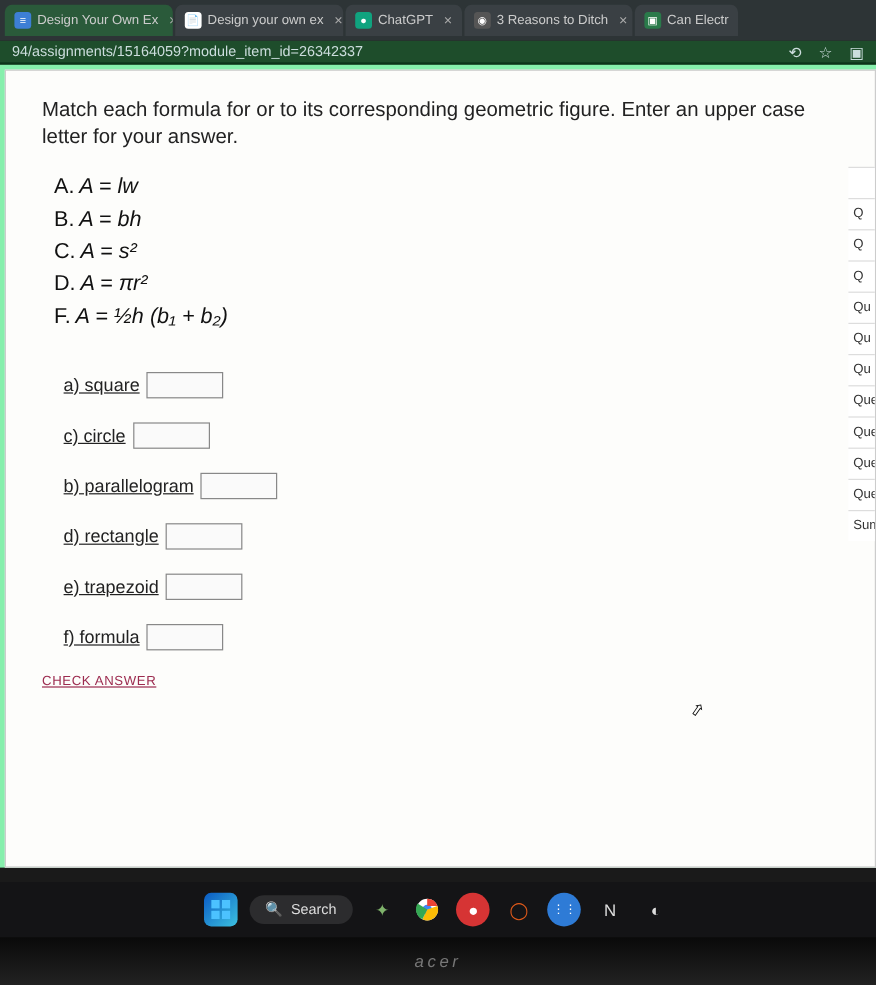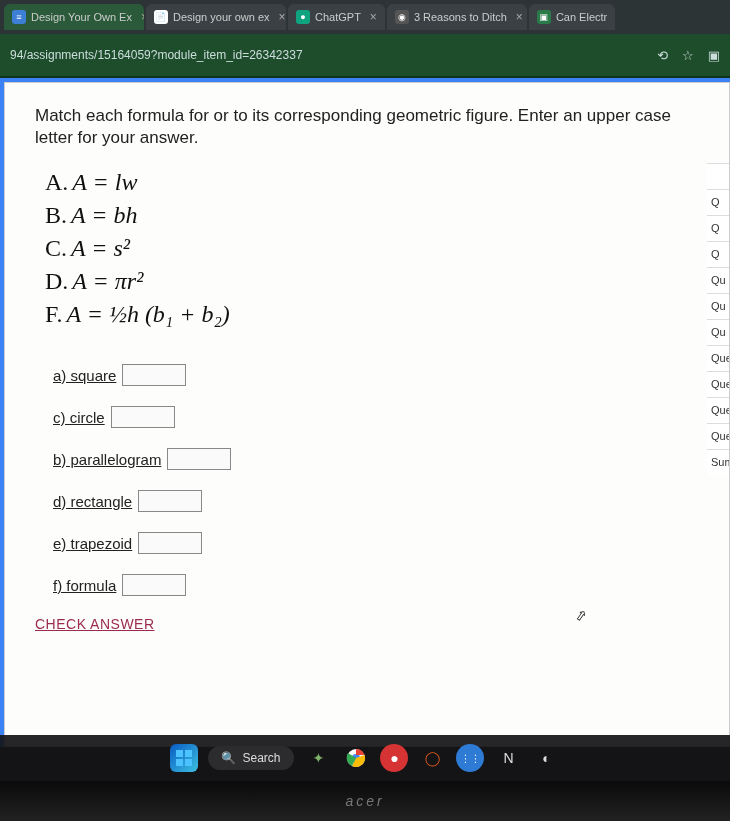--- a/index.html
+++ b/index.html
@@ -37,33 +37,33 @@
     width: 14px; height: 14px;
     border-radius: 3px;
     flex-shrink: 0;
     display: flex;
     align-items: center;
     justify-content: center;
     font-size: 9px;
   }
   .tab-close { margin-left: 4px; font-size: 12px; color: #aaa; }
   .addr-bar {
-    height: 44px;
+    height: 20px;
     background: #1e4d2b;
     display: flex;
     align-items: center;
     padding: 0 10px;
     color: #cdd;
     font-size: 12px;
     justify-content: space-between;
     border-bottom: 2px solid #0d3319;
   }
   .addr-icons { display: flex; gap: 14px; font-size: 13px; }
   .content-wrap {
-    background: #3b82f6;
+    background: #86efac;
     height: calc(821px - 34px - 32px - 46px - 40px);
     position: relative;
     padding: 4px 0 0 4px;
   }
   .page {
     background: #fdfdfb;
     height: 100%;
     padding: 22px 30px;
     position: relative;
     border: 1px solid #ccc;
@@ -72,22 +72,22 @@
     font-size: 17px;
     color: #222;
     line-height: 1.3;
     margin-bottom: 20px;
   }
   .formulas {
     margin-left: 10px;
     margin-bottom: 36px;
   }
   .formula-row {
-    font-family: Liberation Serif, serif;
-    font-size: 24px;
+    font-family: Liberation Sans, sans-serif;
+    font-size: 18px;
     color: #111;
     margin-bottom: 6px;
     font-style: italic;
   }
   .formula-row .letter { font-style: normal; font-weight: normal; margin-right: 4px; }
   .questions { margin-left: 18px; }
   .q-row {
     display: flex;
     align-items: center;
     margin-bottom: 20px;
@@ -98,21 +98,21 @@
   .q-input {
     width: 64px;
     height: 22px;
     border: 1px solid #888;
     background: #fafafa;
     font-size: 13px;
     padding: 0 4px;
   }
   .check-link {
     margin-top: 6px;
-    font-size: 14px;
+    font-size: 11px;
     color: #9c2b4f;
     text-decoration: underline;
     letter-spacing: 0.5px;
   }
   .side-nav {
     position: absolute;
     right: 0;
     top: 80px;
     width: 22px;
     background: #fff;

